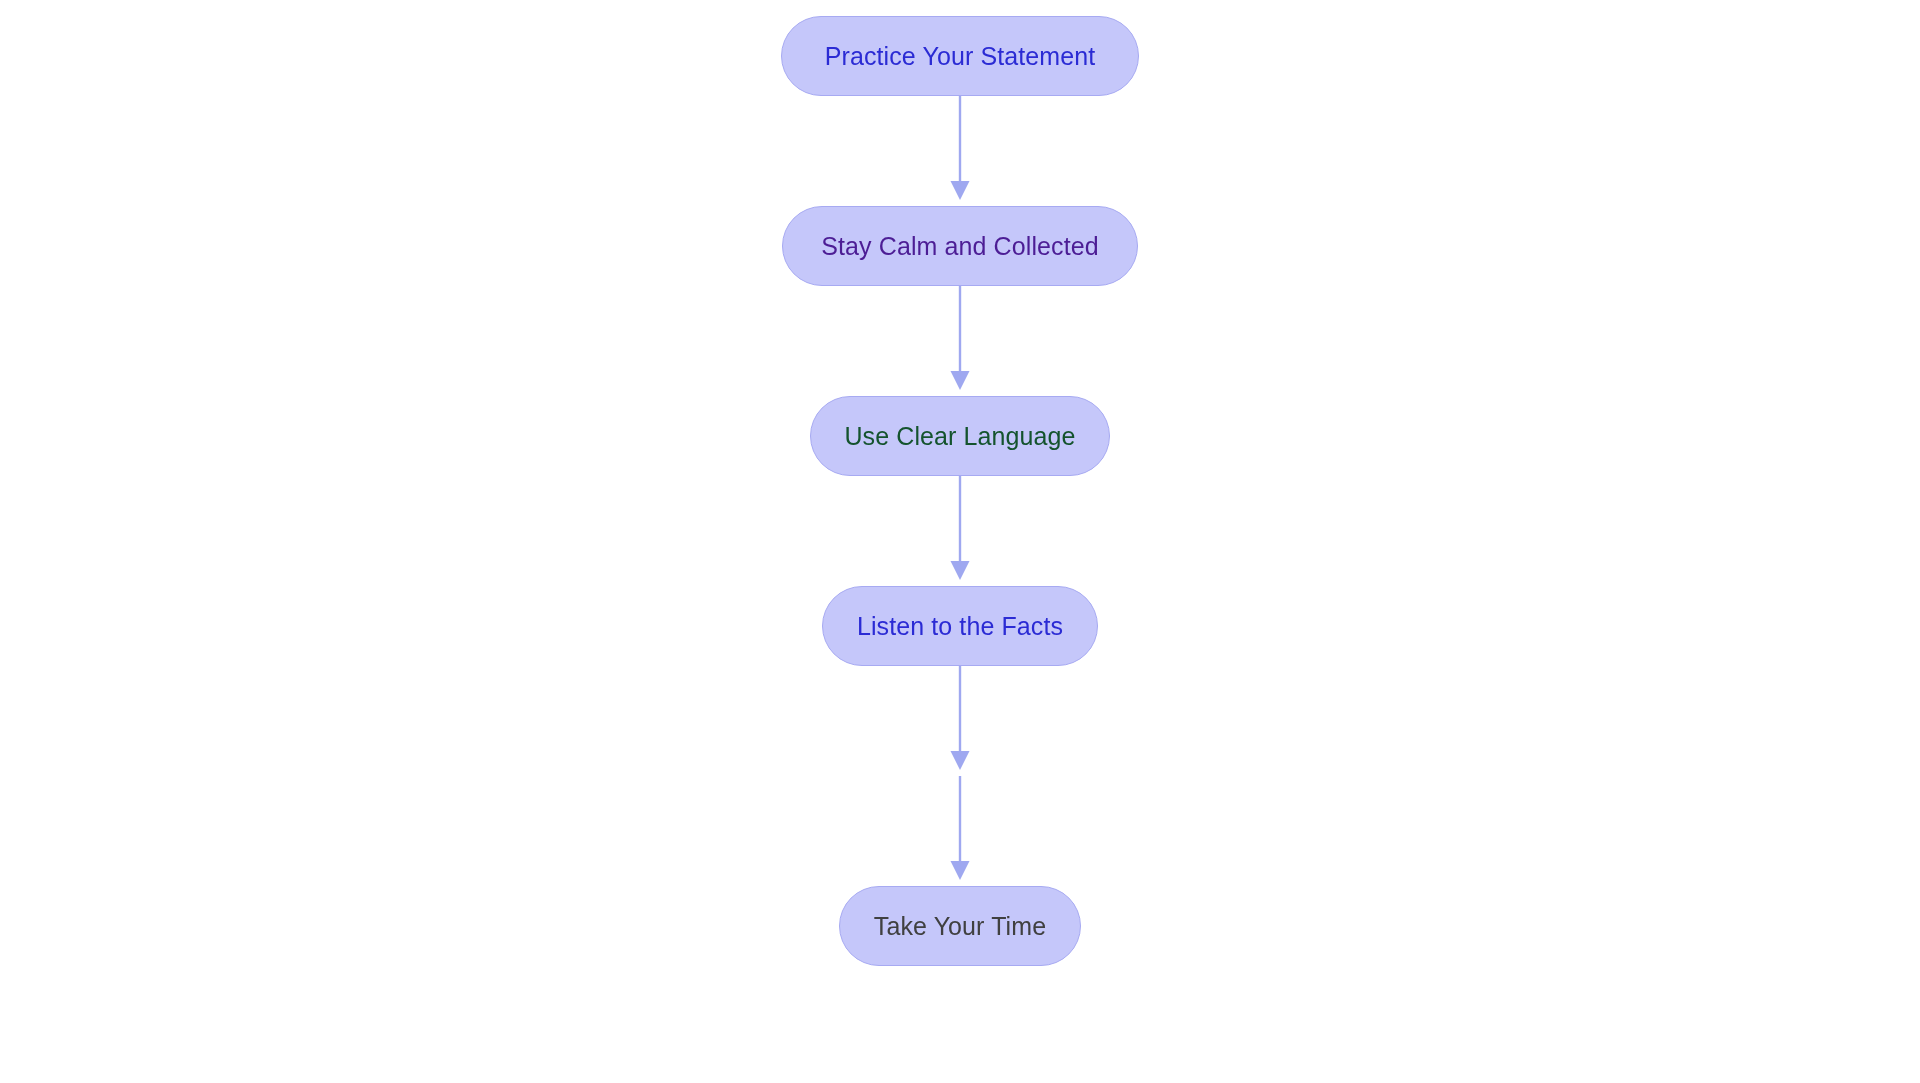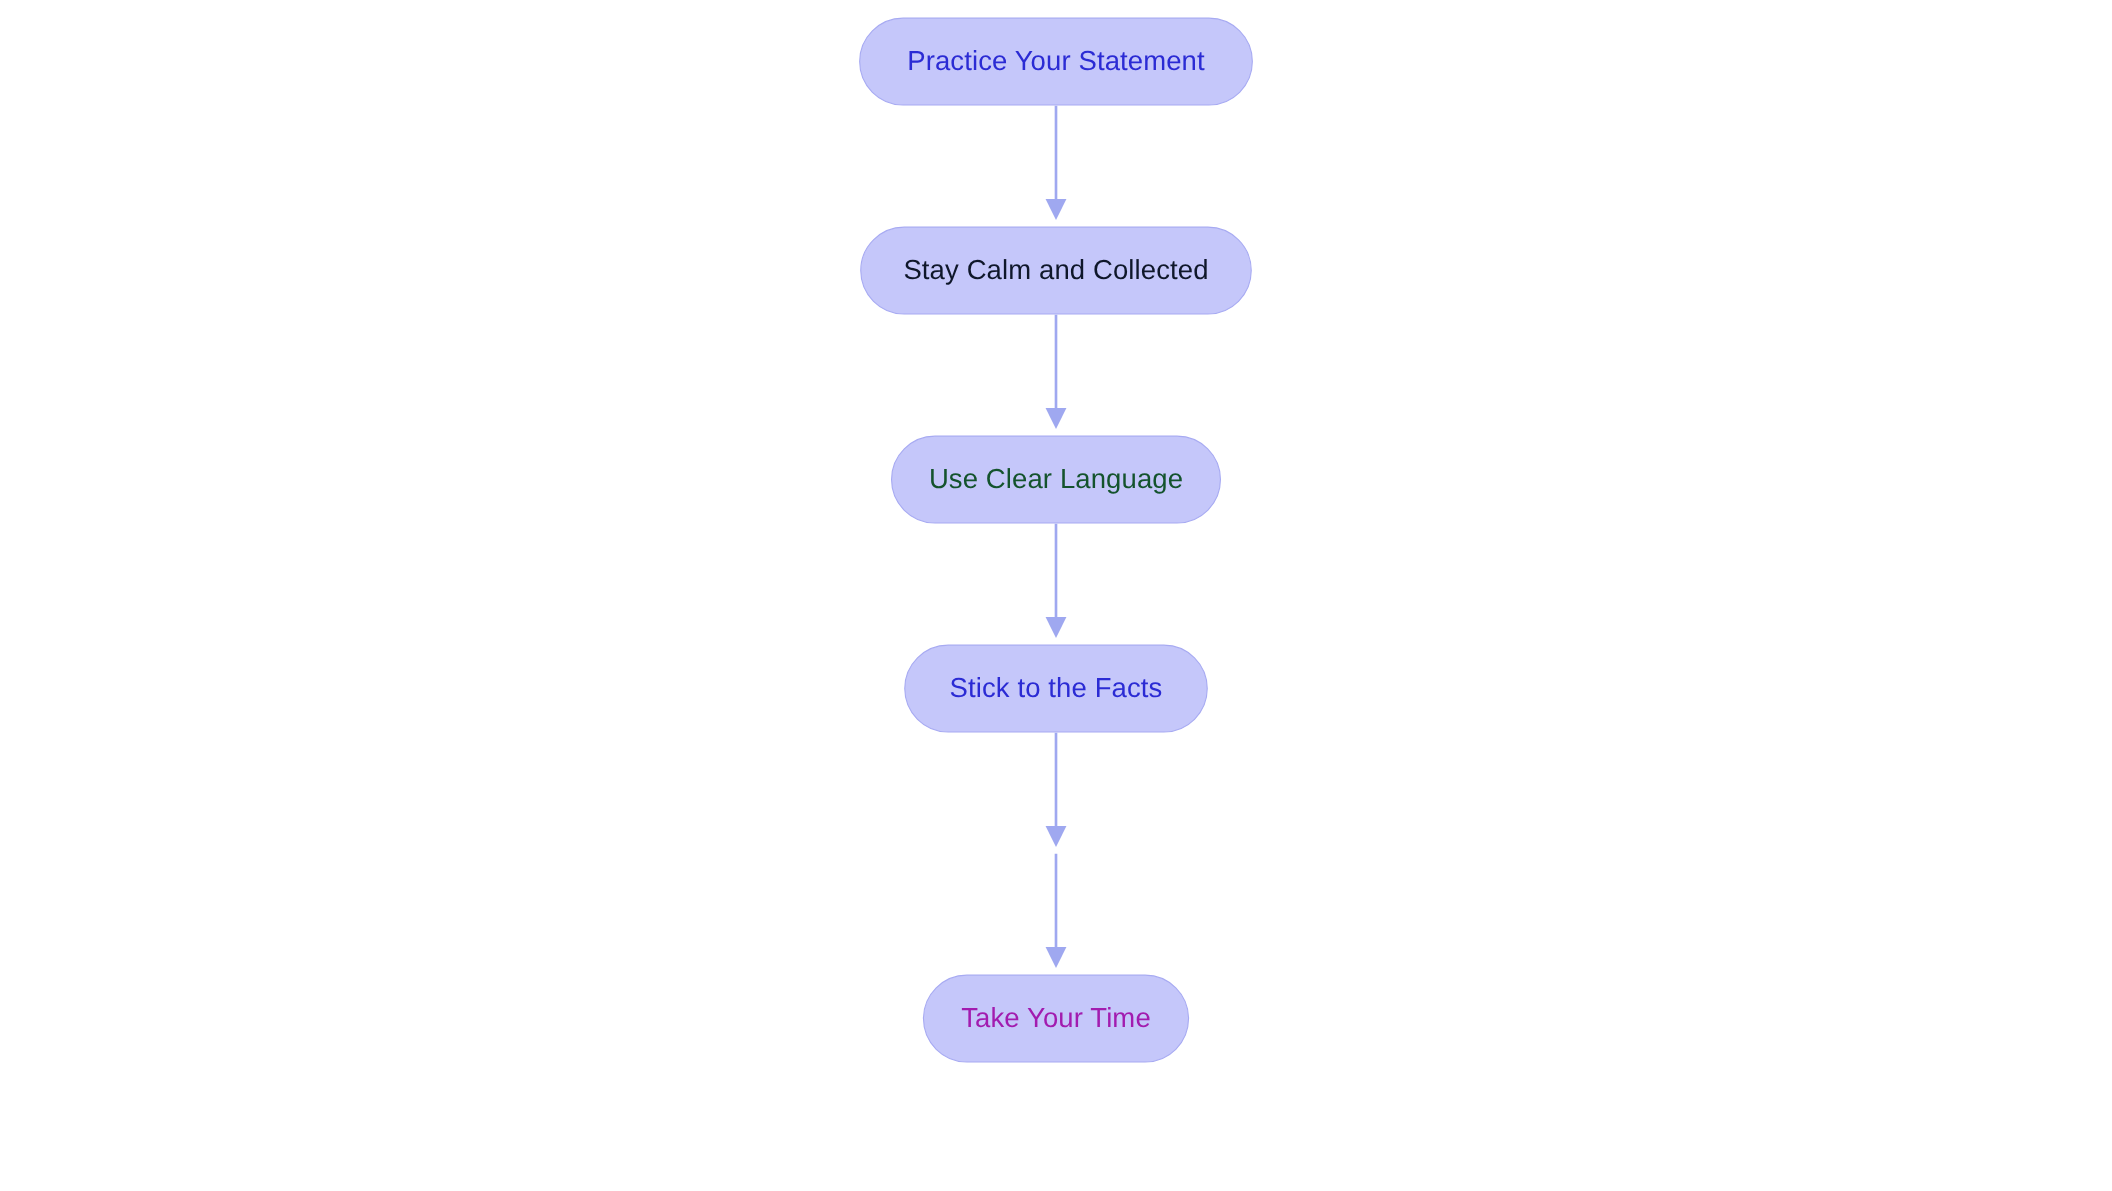--- a/index.html
+++ b/index.html
@@ -80,50 +80,50 @@
     <div class="flow-node" style="width: 358px; background: rgb(197, 199, 250); border-color: rgb(167, 170, 242);">
       <span class="flow-node-label" style="color: rgb(43, 43, 212);">Practice Your Statement</span>
     </div>
 
     <svg class="flow-connector" viewBox="0 0 36 110">
       <line x1="18" y1="0" x2="18" y2="92" stroke="#9fa8f0" stroke-width="2.4"></line>
       <polygon points="18,104 8.5,85 27.5,85" fill="#9fa8f0"></polygon>
     </svg>
 
     <div class="flow-node" style="width: 356px; background: rgb(197, 199, 250); border-color: rgb(167, 170, 242);">
-      <span class="flow-node-label" style="color: #0f172a;">Stay Calm and Collected</span>
+      <span class="flow-node-label" style="color: #4c1d95;">Stay Calm and Collected</span>
     </div>
 
     <svg class="flow-connector" viewBox="0 0 36 110">
       <line x1="18" y1="0" x2="18" y2="92" stroke="#9fa8f0" stroke-width="2.4"></line>
       <polygon points="18,104 8.5,85 27.5,85" fill="#9fa8f0"></polygon>
     </svg>
 
     <div class="flow-node" style="width: 300px; background: rgb(197, 199, 250); border-color: rgb(167, 170, 242);">
       <span class="flow-node-label" style="color: #14532d;">Use Clear Language</span>
     </div>
 
     <svg class="flow-connector" viewBox="0 0 36 110">
       <line x1="18" y1="0" x2="18" y2="92" stroke="#9fa8f0" stroke-width="2.4"></line>
       <polygon points="18,104 8.5,85 27.5,85" fill="#9fa8f0"></polygon>
     </svg>
 
     <div class="flow-node" style="width: 276px; background: rgb(197, 199, 250); border-color: rgb(167, 170, 242);">
-      <span class="flow-node-label" style="color: rgb(43, 43, 212);">Stick to the Facts</span>
+      <span class="flow-node-label" style="color: rgb(43, 43, 212);">Listen to the Facts</span>
     </div>
 
     <svg class="flow-connector" viewBox="0 0 36 110">
       <line x1="18" y1="0" x2="18" y2="92" stroke="#9fa8f0" stroke-width="2.4"></line>
       <polygon points="18,104 8.5,85 27.5,85" fill="#9fa8f0"></polygon>
     </svg>
 
 
     <svg class="flow-connector" viewBox="0 0 36 110">
       <line x1="18" y1="0" x2="18" y2="92" stroke="#9fa8f0" stroke-width="2.4"></line>
       <polygon points="18,104 8.5,85 27.5,85" fill="#9fa8f0"></polygon>
     </svg>
 
     <div class="flow-node" style="width: 242px; background: rgb(197, 199, 250); border-color: rgb(167, 170, 242);">
-      <span class="flow-node-label" style="color: #a21caf;">Take Your Time</span>
+      <span class="flow-node-label" style="color: #404040;">Take Your Time</span>
     </div>
 
   </div>
 </div>
 
 </body></html>

